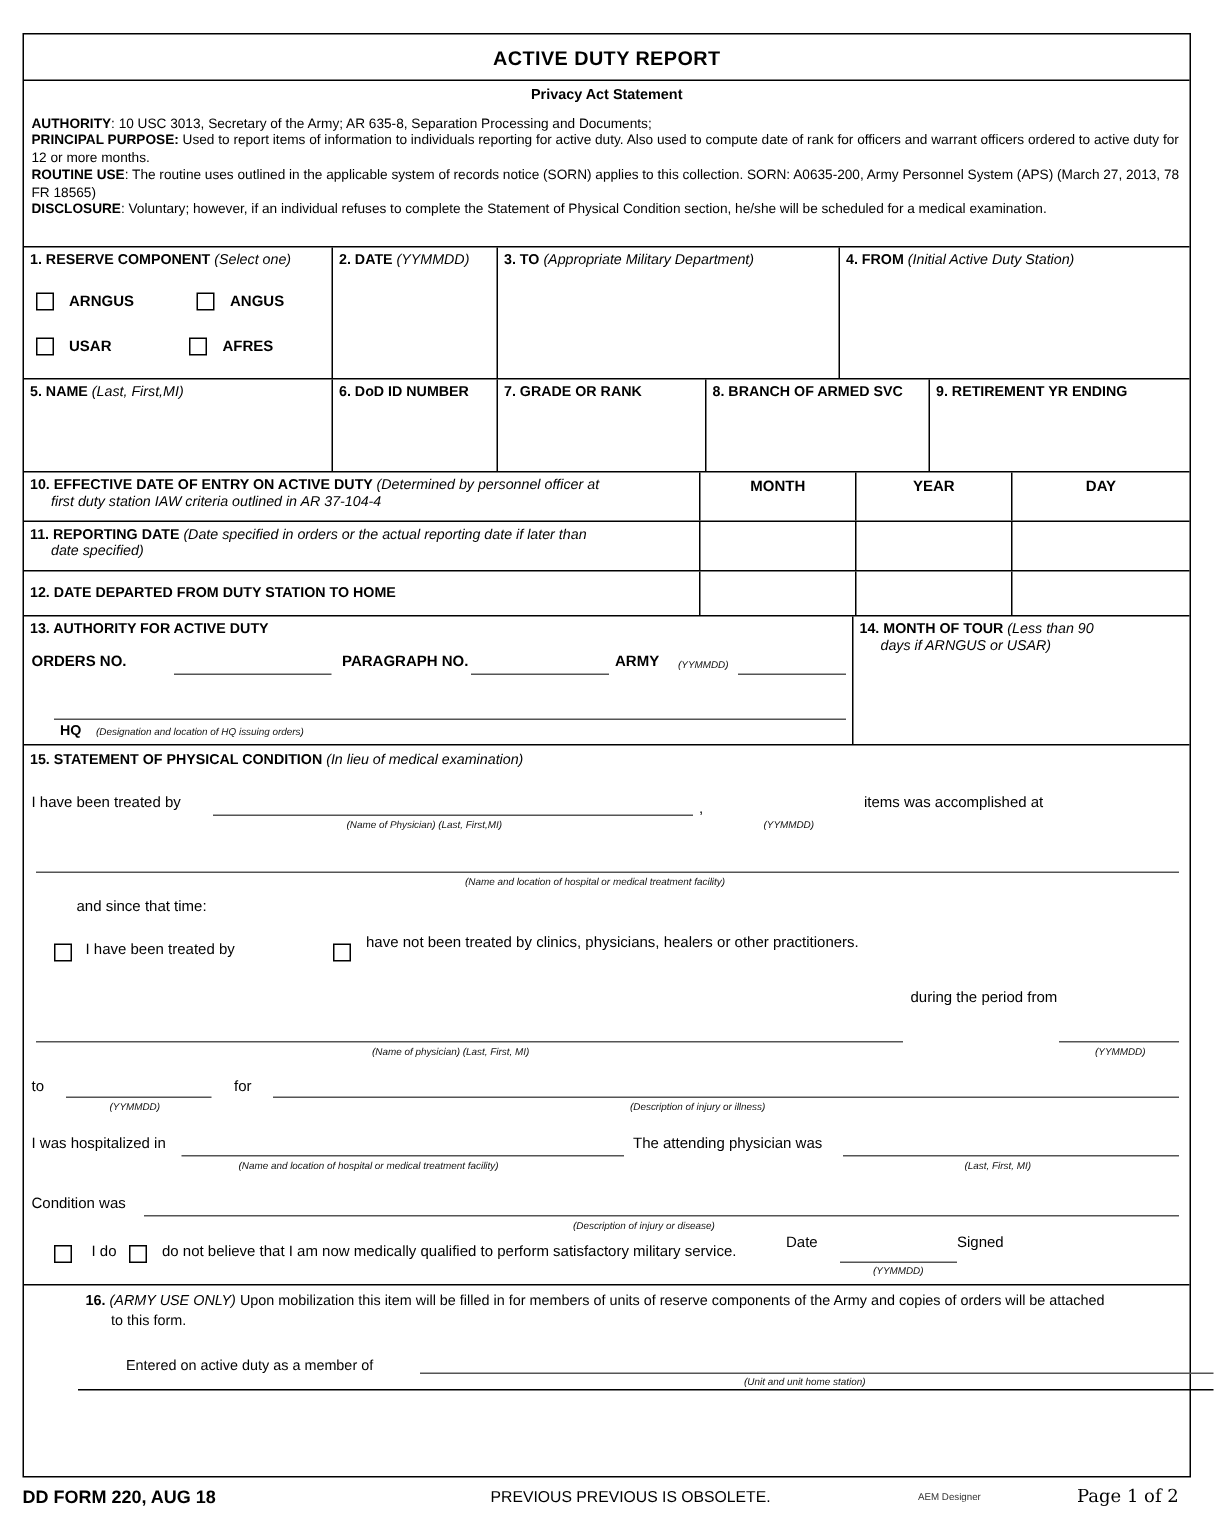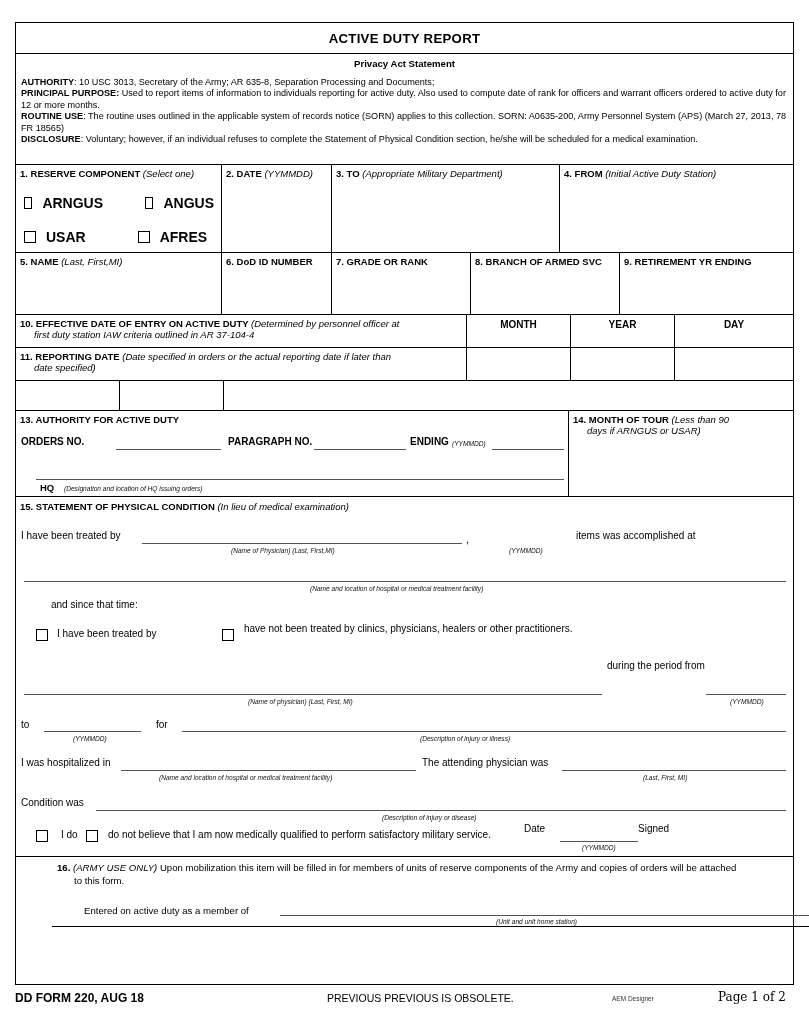--- a/index.html
+++ b/index.html
@@ -43,21 +43,21 @@
   .lbl .i{font-weight:normal;font-style:italic;}
   .lblpad{padding:3px 0 0 4px;}
 
   
   .cb{
     display:inline-block;width:12px;height:12px;
     border:1.1px solid #000;background:#fff;vertical-align:middle;
     box-sizing:border-box;
   }
   .cbrow{display:flex;align-items:center;}
-  .cbtxt{font-size:14px;font-weight:bold;margin-left:10px;}
+  .cbtxt{font-size:10px;font-weight:bold;margin-left:10px;}
 
   
   .ctrhdr{
     display:flex;align-items:flex-start;justify-content:center;
     font-size:10px;font-weight:bold;padding-top:4px;
   }
 
   
   .uline{border-bottom:1.3px solid #555;height:0;position:absolute;}
   .cap{position:absolute;font-size:6.6px;font-style:italic;color:#111;white-space:nowrap;}
@@ -195,39 +195,45 @@
           <span class="i">(Date specified in orders or the actual reporting date if later than</span>
         </div>
         <div class="lbl i" style="font-weight:normal;padding-left:18px;">date specified)</div>
       </div>
       <div class="cell br" style="width:104px;"></div>
       <div class="cell br" style="width:104px;"></div>
       <div class="cell" style="flex:1;"></div>
     </div>
 
     <div class="row bb" style="height:30px;">
+      <div class="cell br" style="width:451px;">
+        <div class="lbl" style="padding:9px 0 0 4px;">
+          <span>12.</span>
+          <span>DATE DEPARTED FROM DUTY STATION TO HOME</span>
+        </div>
+      </div>
       <div class="cell br" style="width:104px;"></div>
       <div class="cell br" style="width:104px;"></div>
       <div class="cell" style="flex:1;"></div>
     </div>
 
     <div class="row bb" style="height:86px;">
       <div class="cell br" style="width:553px;">
         <div class="lbl" style="padding:3px 0 0 4px;">
           <span>13.</span>
           <span>AUTHORITY FOR ACTIVE DUTY</span>
         </div>
 
         <div class="txtb" style="left:5px;top:25px;">ORDERS NO.</div>
         <div class="uline" style="left:100px;top:38px;width:105px;"></div>
 
         <div class="txtb" style="left:212px;top:25px;">PARAGRAPH NO.</div>
         <div class="uline" style="left:298px;top:38px;width:92px;"></div>
 
-        <div class="txtb" style="left:394px;top:25px;">ENDING</div>
+        <div class="txtb" style="left:394px;top:25px;">ARMY</div>
         <div class="cap" style="left:436px;top:29px;">(YYMMDD)</div>
         <div class="uline" style="left:476px;top:38px;width:72px;"></div>
 
         <div class="uline" style="left:20px;top:68px;width:528px;"></div>
         <div class="txtb" style="left:24px;top:71px;font-size:9.5px;">HQ</div>
         <div class="cap" style="left:48px;top:74px;">(Designation and location of HQ issuing orders)</div>
       </div>
 
       <div class="cell" style="flex:1;">
         <div class="lbl" style="padding:3px 0 0 4px;">

